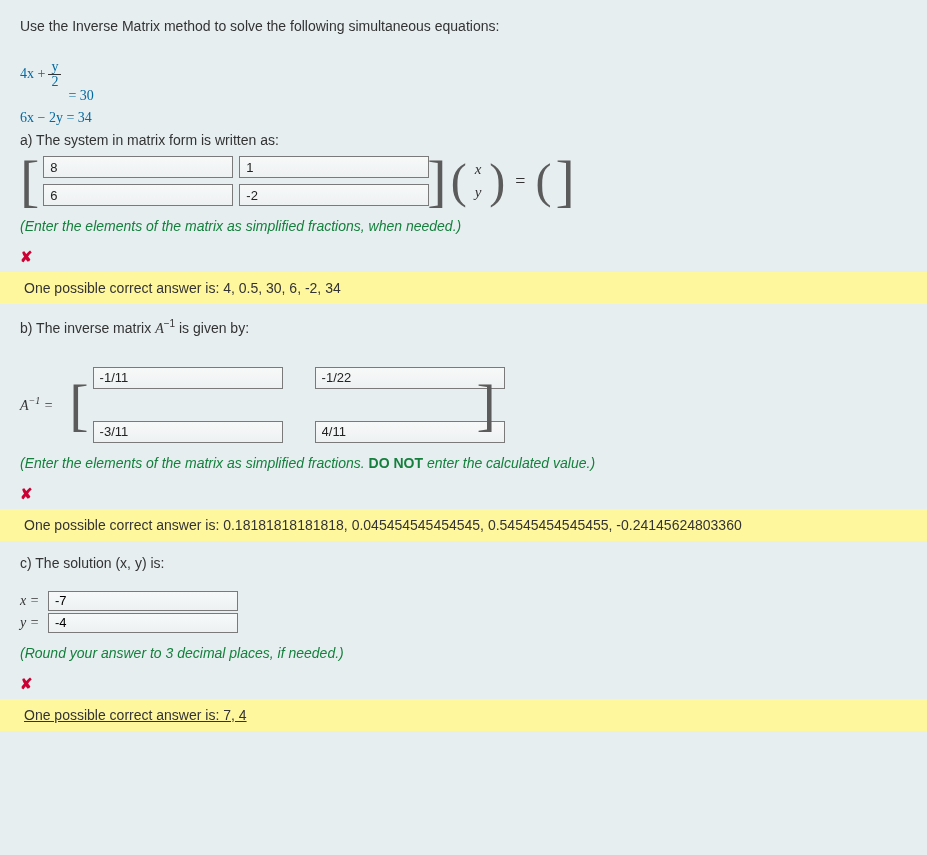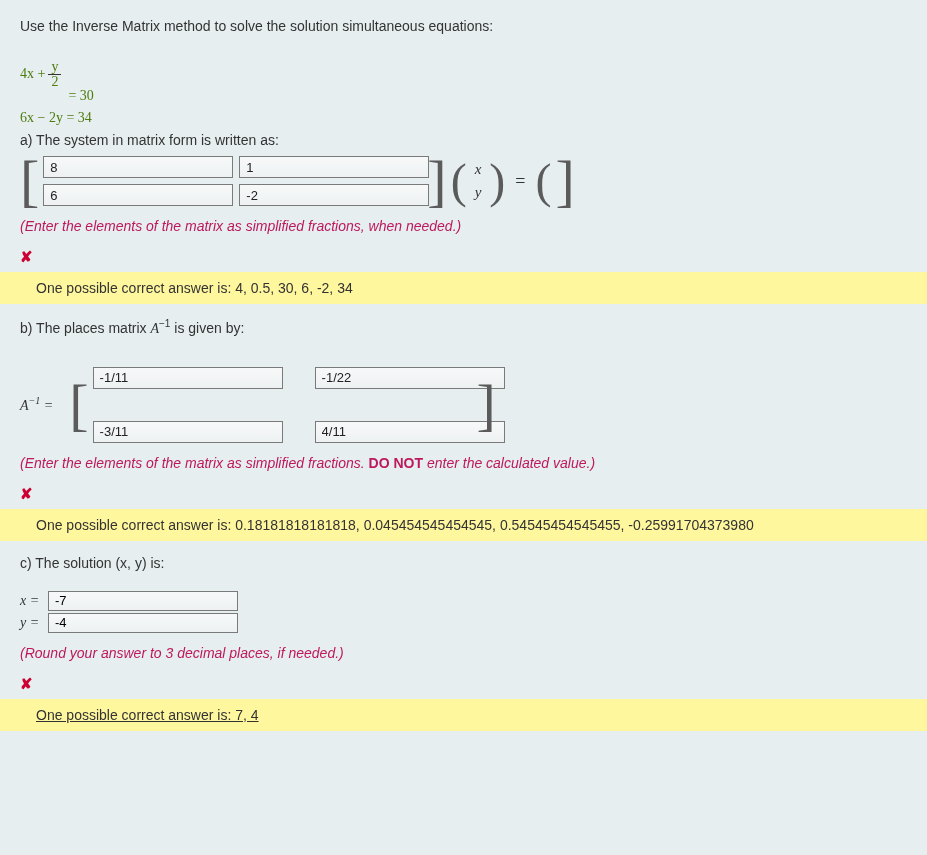--- a/index.html
+++ b/index.html
@@ -7,21 +7,21 @@
   font-family: Arial, Helvetica, sans-serif;
   background: #e6eef0;
   width: 927px;
   padding: 18px 20px;
   color: #333;
   font-size: 14px;
 }
 .statement { margin-bottom: 10px; }
 .math-line {
   font-family: "Times New Roman", serif;
-  color: #4d7c0f;
+  color: #0369a1;
   margin: 6px 0;
   display: flex;
   align-items: center;
 }
 .frac {
   display: inline-flex;
   flex-direction: column;
   align-items: center;
   margin: 0 3px;
   font-size: 14px;
@@ -49,33 +49,33 @@
   padding: 3px 6px;
   font-size: 13px;
   height: 22px;
   font-family: Arial, sans-serif;
   color: #222;
 }
 .small-vec { font-family: serif; font-size: 15px; }
 .equals { font-family: serif; font-size: 18px; margin: 0 6px; }
 .hint-em {
   font-style: italic;
-  color: #be185d;
+  color: #15803d;
   margin: 10px 0 14px 0;
   display: block;
 }
 .mark-x {
   color: #cc0033;
   font-weight: bold;
   font-size: 15px;
   margin: 6px 0;
 }
 .feedback-band {
   background: #fff79e;
-  padding: 8px 16px;
+  padding: 8px 4px;
   margin: 2px -20px 14px -20px;
   font-size: 14px;
 }
 .feedback-band .inner { padding: 0 20px; }
 .sup { font-size: 10px; vertical-align: super; }
 .label-serif { font-family: "Times New Roman", serif; font-style: italic; }
 .inline-ans {
   border: 1px solid #7a7a7a;
   background: linear-gradient(#f7f9f9, #eef1f2);
   padding: 2px 6px;
@@ -91,21 +91,21 @@
   font-size: 48px;
   font-family: serif;
   line-height: 40px;
   color: #5b5b5b;
 }
 .vec-col { display: flex; flex-direction: column; gap: 6px; font-family: serif; font-style: italic; padding: 0 4px; }
 </style>
 </head>
 <body>
 
-<div class="statement">Use the Inverse Matrix method to solve the solution simultaneous equations:</div>
+<div class="statement">Use the Inverse Matrix method to solve the following simultaneous equations:</div>
 
 <div class="math-line">
   <span>4x +</span>
   <span class="frac">
     <span class="num">y</span>
     <span class="den">2</span>
   </span>
   <span style="margin-left:4px;margin-top:44px;">= 30</span>
 </div>
 
@@ -137,21 +137,21 @@
 </div>
 
 <span class="hint-em">(Enter the elements of the matrix as simplified fractions, when needed.)</span>
 
 <div class="mark-x">✘</div>
 <div class="feedback-band">
   <div class="inner">One possible correct answer is: 4, 0.5, 30, 6, -2, 34</div>
 </div>
 
 <div class="subpart">
-  <span>b) The places matrix </span><span class="label-serif">A</span><span class="sup">−1</span><span> is given by:</span>
+  <span>b) The inverse matrix </span><span class="label-serif">A</span><span class="sup">−1</span><span> is given by:</span>
 </div>
 
 <div class="matrix-row" style="margin-top:30px;">
   <span class="label-serif" style="margin-right:12px;">
     <span>A</span><span class="sup">−1</span><span> =</span>
   </span>
   <span class="bracket-l">[</span>
   <div class="matrix-grid" style="width:380px;gap:32px;">
     <input class="matrix-input" value="-1/11" style="">
     <input class="matrix-input" value="-1/22" style="">
@@ -160,21 +160,21 @@
   </div>
   <span class="bracket-r">]</span>
 </div>
 
 <span class="hint-em">
   <span>(Enter the elements of the matrix as simplified fractions. </span><span class="bold" style="font-style:normal;">DO NOT</span><span> enter the calculated value.)</span>
 </span>
 
 <div class="mark-x">✘</div>
 <div class="feedback-band">
-  <div class="inner">One possible correct answer is: 0.18181818181818, 0.045454545454545, 0.54545454545455, -0.25991704373980</div>
+  <div class="inner">One possible correct answer is: 0.18181818181818, 0.045454545454545, 0.54545454545455, -0.24145624803360</div>
 </div>
 
 <div class="subpart">c) The solution (x, y) is:</div>
 
 <div style="margin:20px 0 12px 0;">
   <div class="sol-row">
     <span class="var">x =</span>
     <input class="inline-ans" value="-7" style="">
   </div>
   <div class="sol-row">

